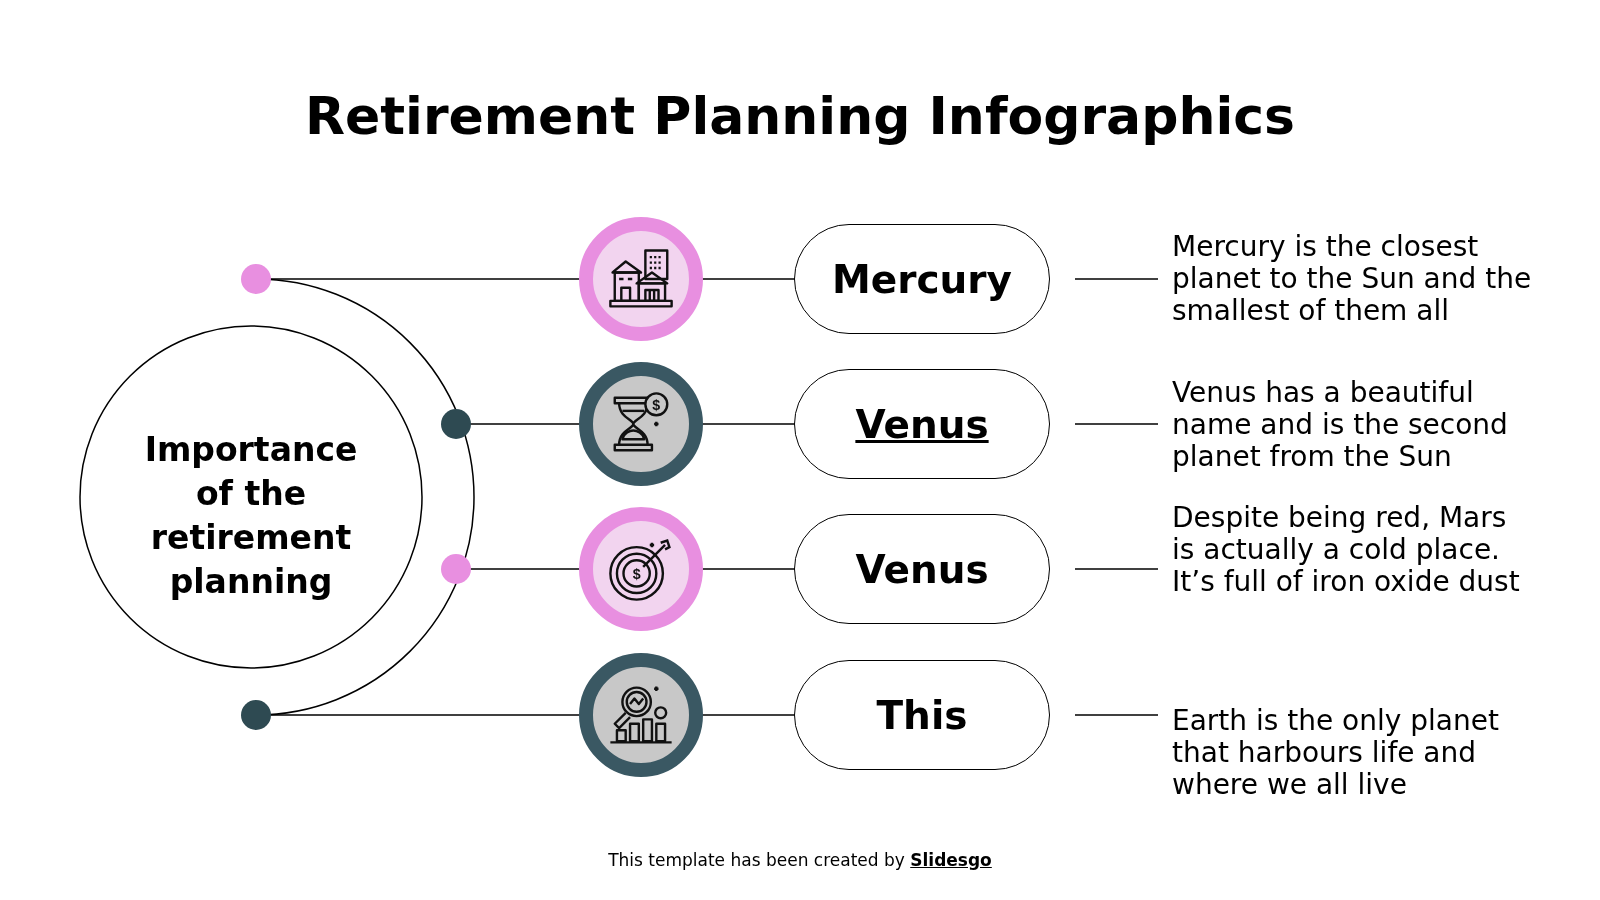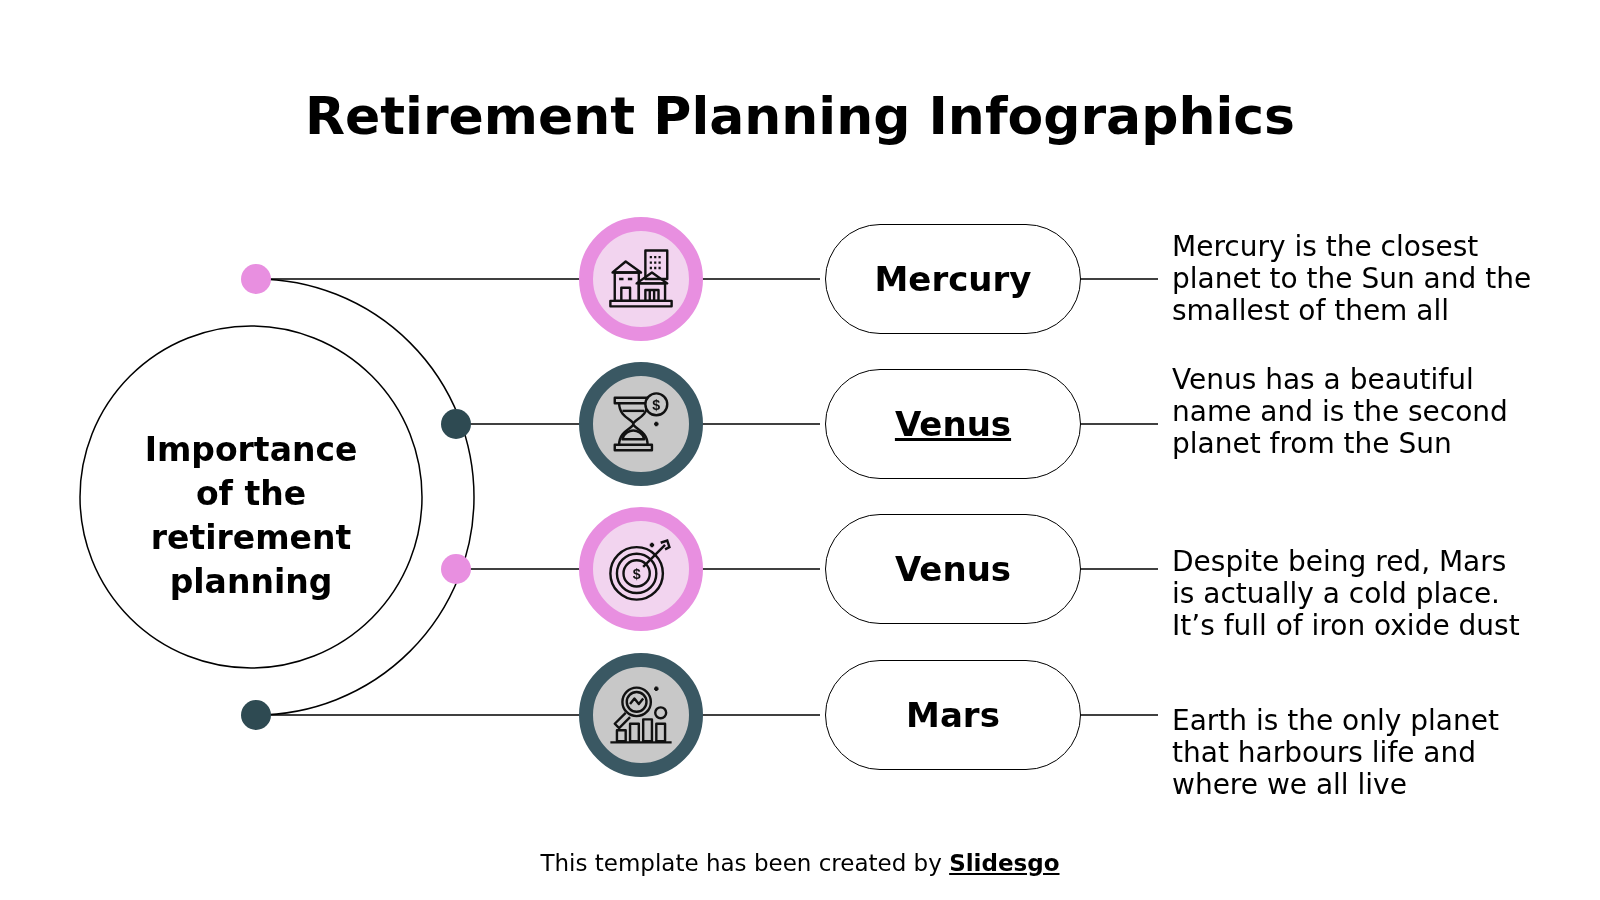--- a/index.html
+++ b/index.html
@@ -3,24 +3,24 @@
 <meta charset="utf-8">
 <style>
   html,body{margin:0;padding:0;background:#fff;}
   body{width:1600px;height:900px;position:relative;overflow:hidden;font-family:"DejaVu Sans","Liberation Sans",sans-serif;color:#000;}
   .title{position:absolute;left:0;top:86px;width:1600px;text-align:center;font-size:52px;font-weight:bold;letter-spacing:0px;}
   svg.lines{position:absolute;left:0;top:0;}
   .center-label{position:absolute;left:80px;top:326px;width:342px;height:342px;display:flex;align-items:center;justify-content:center;text-align:center;font-size:33px;font-weight:bold;line-height:44px;}
   .center-label span{width:240px;margin-top:38px;}
   .icon-circle{position:absolute;width:124px;height:124px;border-radius:50%;box-sizing:border-box;border-width:14px;border-style:solid;display:flex;align-items:center;justify-content:center;}
   .icon-circle svg{width:70px;height:70px;}
-  .pill{position:absolute;left:825px;width:256px;height:110px;border:1.5px solid #000;border-radius:55px;box-sizing:border-box;display:flex;align-items:center;justify-content:center;font-size:34px;font-weight:bold;background:#fff;}
+  .pill{position:absolute;left:794px;width:256px;height:110px;border:1.5px solid #000;border-radius:55px;box-sizing:border-box;display:flex;align-items:center;justify-content:center;font-size:39px;font-weight:bold;background:#fff;}
   .desc{position:absolute;left:1172px;width:360px;font-size:28px;line-height:32px;}
   .dot{position:absolute;width:30px;height:30px;border-radius:50%;}
-  .footer{position:absolute;left:0;top:850px;width:1600px;text-align:center;font-size:23px;}
+  .footer{position:absolute;left:0;top:850px;width:1600px;text-align:center;font-size:17px;}
   .footer b{text-decoration:underline;}
 </style>
 </head>
 <body>
 
 <div class="title">Retirement Planning Infographics</div>
 
 <svg class="lines" width="1600" height="900">
 
   <path d="M 256 279 A 212 212 0 0 1 256 715" fill="none" stroke="#000" stroke-width="1.5"></path>
@@ -103,23 +103,23 @@
 <div class="pill" style="top:224px;">
     <span>Mercury</span>
   </div>
 <div class="pill" style="top:369px;text-decoration:underline;">
     <span>Venus</span>
   </div>
 <div class="pill" style="top:514px;">
     <span>Venus</span>
   </div>
 <div class="pill" style="top:660px;">
-    <span>Mars</span>
+    <span>This</span>
   </div>
 
 <div class="desc" style="top:231px;">Mercury is the closest planet to the Sun and the smallest of them all</div>
-<div class="desc" style="top:364px;">Venus has a beautiful name and is the second planet from the Sun</div>
-<div class="desc" style="top:546px;">Despite being red, Mars is actually a cold place. It’s full of iron oxide dust</div>
+<div class="desc" style="top:377px;">Venus has a beautiful name and is the second planet from the Sun</div>
+<div class="desc" style="top:502px;">Despite being red, Mars is actually a cold place. It’s full of iron oxide dust</div>
 <div class="desc" style="top:705px;">Earth is the only planet that harbours life and where we all live</div>
 
 <div class="footer">
   <span>This template has been created by </span><b>Slidesgo</b>
 </div>
 
 </body></html>

